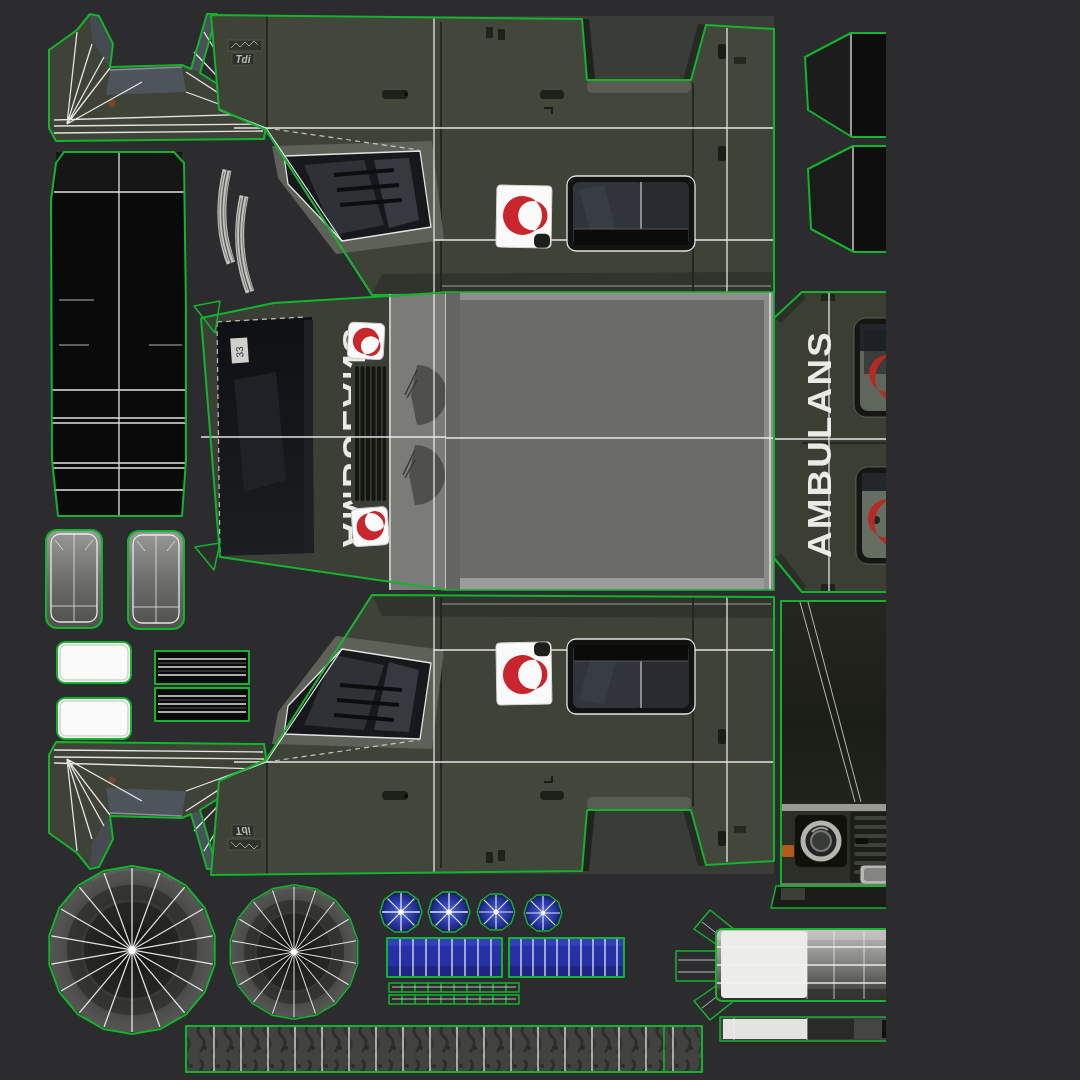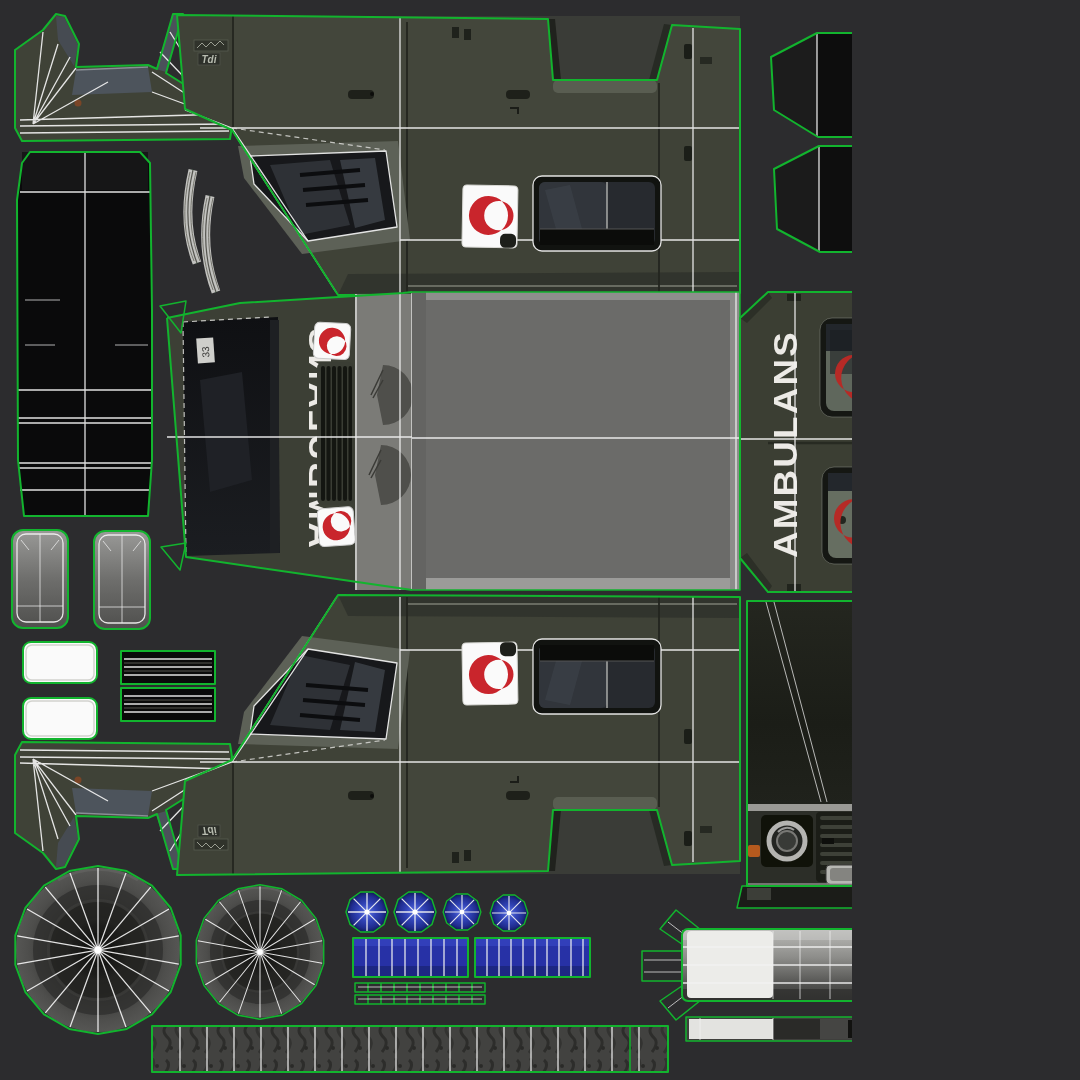--- a/index.html
+++ b/index.html
@@ -1,21 +1,21 @@
 <!DOCTYPE html>
 <html style="--bg: #2c2c2e; --wire-green: #12b42e; --wire-white: #f2f2f2; --olive: #3f4237; --olive-dark: #31342b; --roof-gray: #6b6b69; --glass-black: #131417; --crescent-red: #c9252c; --decal-white: #fafafa; --rear-glass-green: #666e61; --blue-part: #3143b6; --tire-gray: #424240; --metal-silver: #b5b5b3; --teal-badge: #2ea393; --orange-lamp: #b55a1e;"><head>
 <meta charset="utf-8">
 <style>
   :root{
     --bg:#2c2c2e; --wire-green:#12b42e; --wire-white:#f2f2f2;
     --olive:#3f4237; --olive-dark:#31342b; --roof-gray:#6b6b69;
     --crescent-red:#c9252c; --decal-white:#fafafa; --teal:#2ea393;
   }
   html,body{margin:0;padding:0;background:var(--bg);}
-  .sheet{width:852px;height:1080px;position:relative;background:var(--bg);overflow:hidden;}
+  .sheet{width:852px;height:1080px;position:relative;background:var(--bg);overflow:hidden;margin-left:34px;}
   svg{display:block}
   .gw{stroke:var(--wire-green);fill:none;stroke-width:2;stroke-linejoin:round}
   .gw1{stroke:var(--wire-green);fill:none;stroke-width:1.5;stroke-linejoin:round}
   .ww{stroke:var(--wire-white);fill:none;stroke-width:1.3;opacity:.92;stroke-linejoin:round}
   .ww2{stroke:var(--wire-white);fill:none;stroke-width:1;opacity:.72}
   .wd{stroke:#d9d9d6;fill:none;stroke-width:1.2;stroke-dasharray:5 4;opacity:.85}
   text{font-family:"Liberation Sans",sans-serif}
   .big{font-weight:bold;fill:#eceae6;letter-spacing:2px}
   .tiny{font-weight:bold;font-style:italic;fill:#b8bcb0}
 </style>

